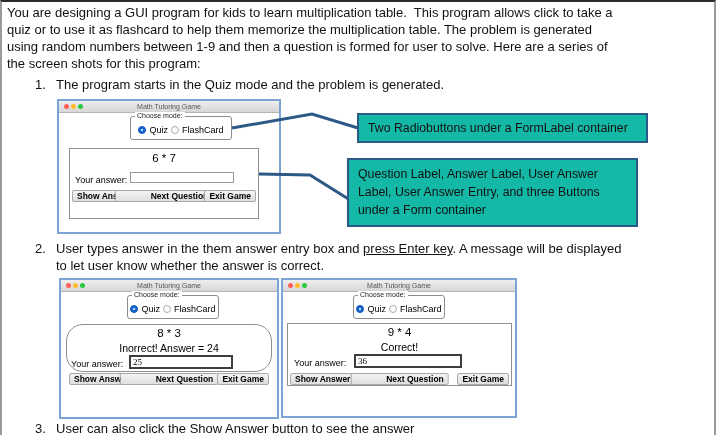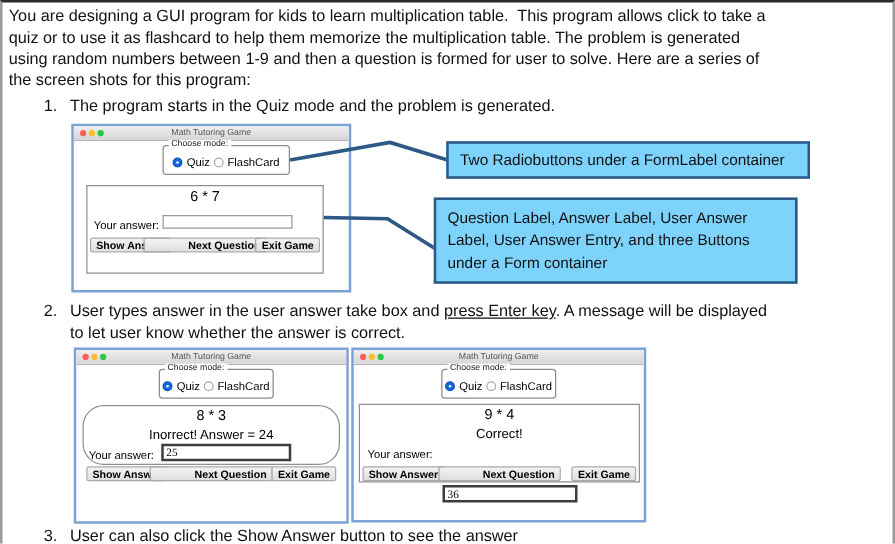--- a/index.html
+++ b/index.html
@@ -61,38 +61,38 @@
   .shot-2 .message, .shot-3 .message { top:17px; }
 
   .answer-label { position:absolute; font-size:9px; color:#000; white-space:nowrap; }
   .shot-1 .answer-label { left:5px; top:26px; }
   .shot-2 .answer-label { left:4px; top:34px; }
   .shot-3 .answer-label { left:6px; top:34px; }
 
   .entry { position:absolute; background:#fff; font-family:Liberation Serif, serif; font-size:9px; color:#000; padding:0 2px; }
   .shot-1 .entry { left:60px; top:23px; width:104px; height:11px; border:1px solid #999; }
   .shot-2 .entry { left:62px; top:30px; width:104px; height:14px; border:2px solid #3d3d3d; }
-  .shot-3 .entry { left:66px; top:30px; width:108px; height:14px; border:2px solid #3d3d3d;margin-top:34px; }
+  .shot-3 .entry { left:66px; top:30px; width:108px; height:14px; border:2px solid #3d3d3d; }
 
   .mac-btn {
     position:absolute; height:12px; line-height:10px; padding:0 4px;
     background:linear-gradient(#f3f3f3,#dfdfdf); border:1px solid #a9a9a9; border-radius:2px;
     font-size:8.5px; font-weight:bold; color:#000; white-space:nowrap;
     font-family:"Liberation Sans",sans-serif; cursor:default;
   }
   .shot-1 .mac-btn { top:41px; }
   .shot-2 .mac-btn { top:48px; }
   .shot-3 .mac-btn { top:49px; }
   .btn-left   { left:2px; }
   .btn-center { left:50%; transform:translateX(-50%);padding-left:35px; }
   .btn-right  { right:2px; }
 
   
   .callout {
-    position:absolute; background:#7dd3fc; border:2.5px solid var(--callout-border,#2d5986);
+    position:absolute; background:#14b8a6; border:2.5px solid var(--callout-border,#2d5986);
     font-size:12.3px; color:#111; line-height:18px;
   }
   .callout-1 { left:355px; top:111px; width:291px; height:30px; display:flex; align-items:center; padding-left:9px; }
   .callout-2 { left:345px; top:156px; width:291px; height:69px; padding:5px 0 0 9px; }
   .callout div { white-space:nowrap; }
 
   .connectors { position:absolute; left:0; top:0; width:716px; height:435px; pointer-events:none; }
 </style>
 </head>
 <body>
@@ -143,21 +143,21 @@
   <div class="callout callout-1">
     <div>Two Radiobuttons under a FormLabel container</div>
   </div>
   <div class="callout callout-2">
     <div>Question Label, Answer Label, User Answer</div>
     <div>Label, User Answer Entry, and three Buttons</div>
     <div>under a Form container</div>
   </div>
 
   <div class="list-num" style="top:239px;">2.</div>
-  <div class="list-text" style="top:239px;"><span>User types answer in the user answer take box and </span><span class="u">press Enter key</span><span>. A message will be displayed</span></div>
+  <div class="list-text" style="top:239px;"><span>User types answer in the them answer entry box and </span><span class="u">press Enter key</span><span>. A message will be displayed</span></div>
   <div class="list-text" style="top:256px;">to let user know whether the answer is correct.</div>
 
   <div class="shot shot-2">
     <div class="titlebar">
       <div class="lights">
         <span class="light red"></span>
         <span class="light yellow"></span>
         <span class="light green"></span>
       </div>
       <div class="win-title">Math Tutoring Game</div>

